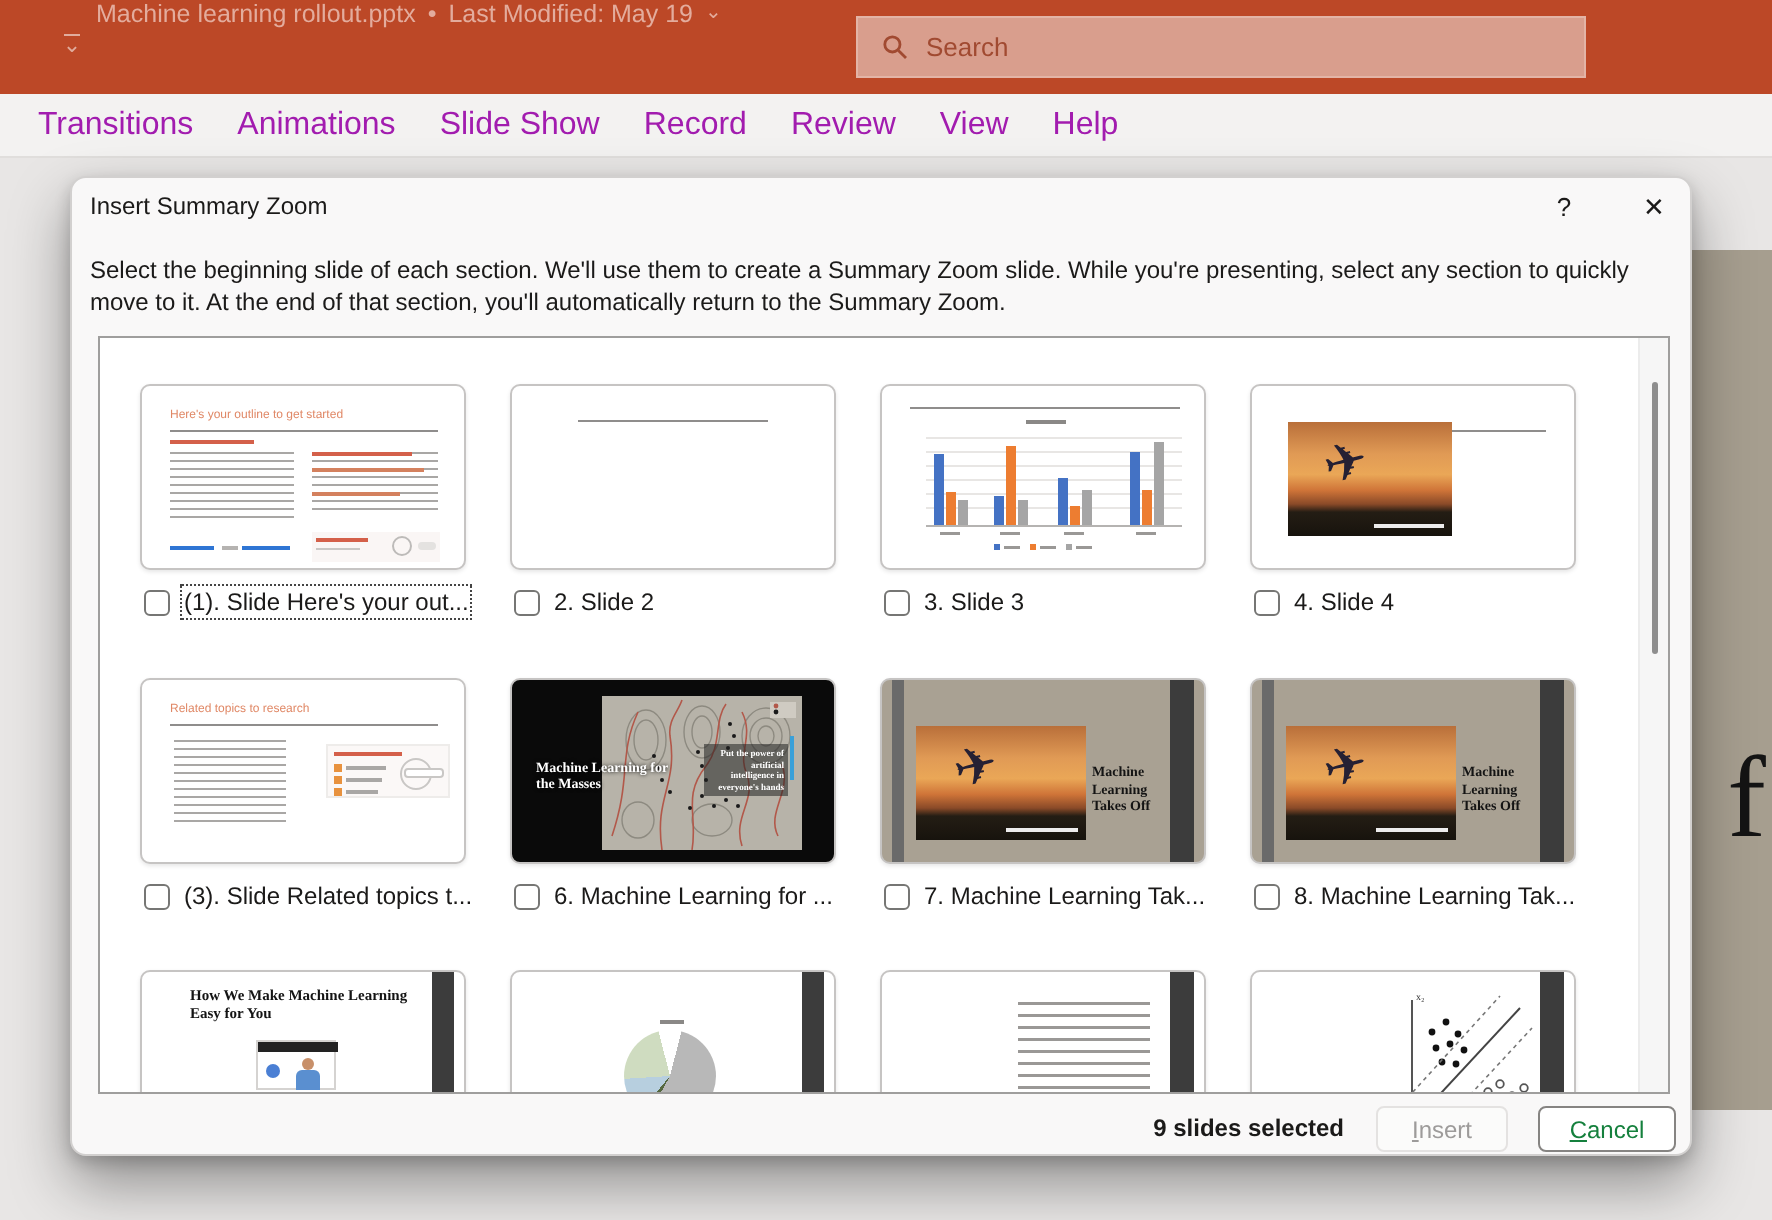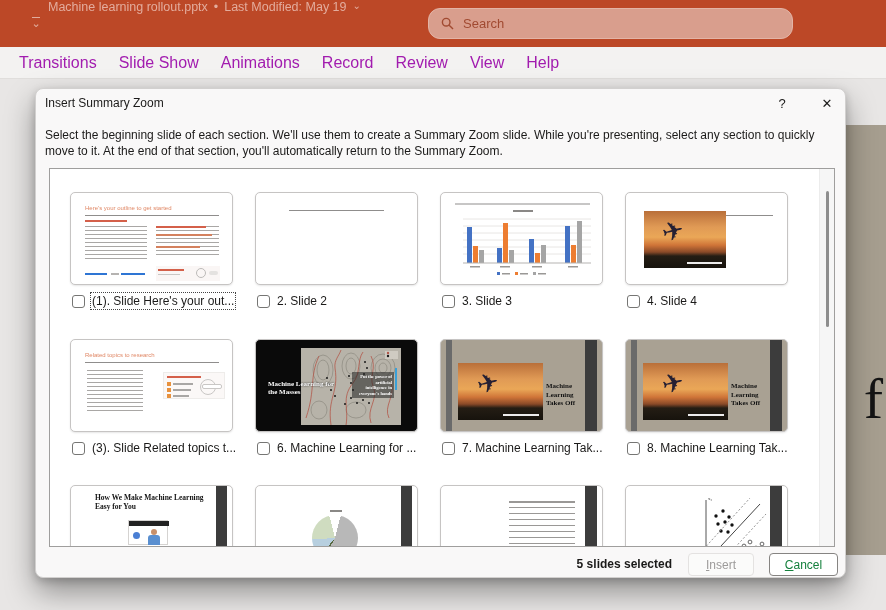--- a/index.html
+++ b/index.html
@@ -7,21 +7,21 @@
   body { font-family:"Liberation Sans", sans-serif; }
   .screen { position:relative; width:886px; height:610px; background:#E8E6E5; overflow:hidden; }
 
   
   .titlebar { position:absolute; left:0; top:0; width:886px; height:47px; background:#BC4827; display:flex; align-items:center; }
   .tb-icon { position:absolute; left:30px; top:17px; width:12px; height:10px; color:rgba(255,255,255,.55); font-size:11px; line-height:8px; text-align:center; cursor:pointer; }
   .tb-icon:before { content:""; position:absolute; left:2px; top:0; width:8px; height:1px; background:rgba(255,255,255,.55); }
   .tb-icon span { position:relative; top:2px; }
   .tb-title { position:absolute; left:48px; top:0; height:47px; display:flex; gap:6px; color:#E3AC9D; font-size:12.5px; white-space:nowrap; }
   .tb-chevron { font-size:10px; color:#E3AC9D; }
-  .searchbox { position:absolute; left:428px; top:8px; width:365px; height:31px; background:#D99E8D; border:1px solid #E3B4A6; border-radius:12px; display:flex; align-items:center; padding-left:12px; gap:9px; }
+  .searchbox { position:absolute; left:428px; top:8px; width:365px; height:31px; background:#D99E8D; border:1px solid #E3B4A6; border-radius:0; display:flex; align-items:center; padding-left:12px; gap:9px; }
   .searchbox input { background:transparent; border:none; outline:none; color:#8C3B25; font-size:13px; width:300px; font-family:"Liberation Sans",sans-serif; }
   .searchbox input::placeholder { color:#A14A31; opacity:1; }
 
   
   .menubar { position:absolute; left:0; top:47px; width:886px; height:32px; background:#F3F2F1; border-bottom:1px solid #E0DEDC; display:flex; align-items:center; padding-left:8px; }
   .menubar .mi { padding:0 11px; font-size:16px; color:#a21caf; height:32px; display:flex; align-items:center; cursor:pointer; }
 
   
   .bg-slide { position:absolute; left:846px; top:125px; width:40px; height:430px; background:#A69E8F; }
   .bg-slide .bigletter { position:absolute; right:3px; top:240px; font-family:"Liberation Serif", serif; font-size:58px; color:#141414; }
@@ -82,22 +82,22 @@
       <svg width="13" height="13" viewBox="0 0 13 13">
         <circle cx="5.2" cy="5.2" r="3.8" fill="none" stroke="#A14A31" stroke-width="1.4"></circle>
         <line x1="8.2" y1="8.2" x2="12" y2="12" stroke="#A14A31" stroke-width="1.4"></line>
       </svg>
       <input type="text" placeholder="Search" style="">
     </div>
   </div>
 
   <div class="menubar">
     <div class="mi">Transitions</div>
+    <div class="mi">Animations</div>
     <div class="mi">Slide Show</div>
-    <div class="mi">Animations</div>
     <div class="mi">Record</div>
     <div class="mi">Review</div>
     <div class="mi">View</div>
     <div class="mi">Help</div>
   </div>
 
   <div class="bg-slide">
     <div class="bigletter">f</div>
   </div>
 
@@ -376,21 +376,21 @@
             <line x1="3" y1="60" x2="52" y2="6" stroke="#777" stroke-width="0.8" stroke-dasharray="2,2"></line>
           </svg>
         </div>
       </div>
 
       <div class="scrolltrack">
         <div class="scrollthumb"></div>
       </div>
     </div>
 
-    <div class="footer-count">5 slides selected</div>
+    <div class="footer-count">9 slides selected</div>
     <button class="btn btn-insert" disabled="">
       <span><u>I</u><span>nsert</span></span>
     </button>
     <button class="btn btn-cancel">
       <span><u>C</u><span>ancel</span></span>
     </button>
   </div>
 
 </div>
 

